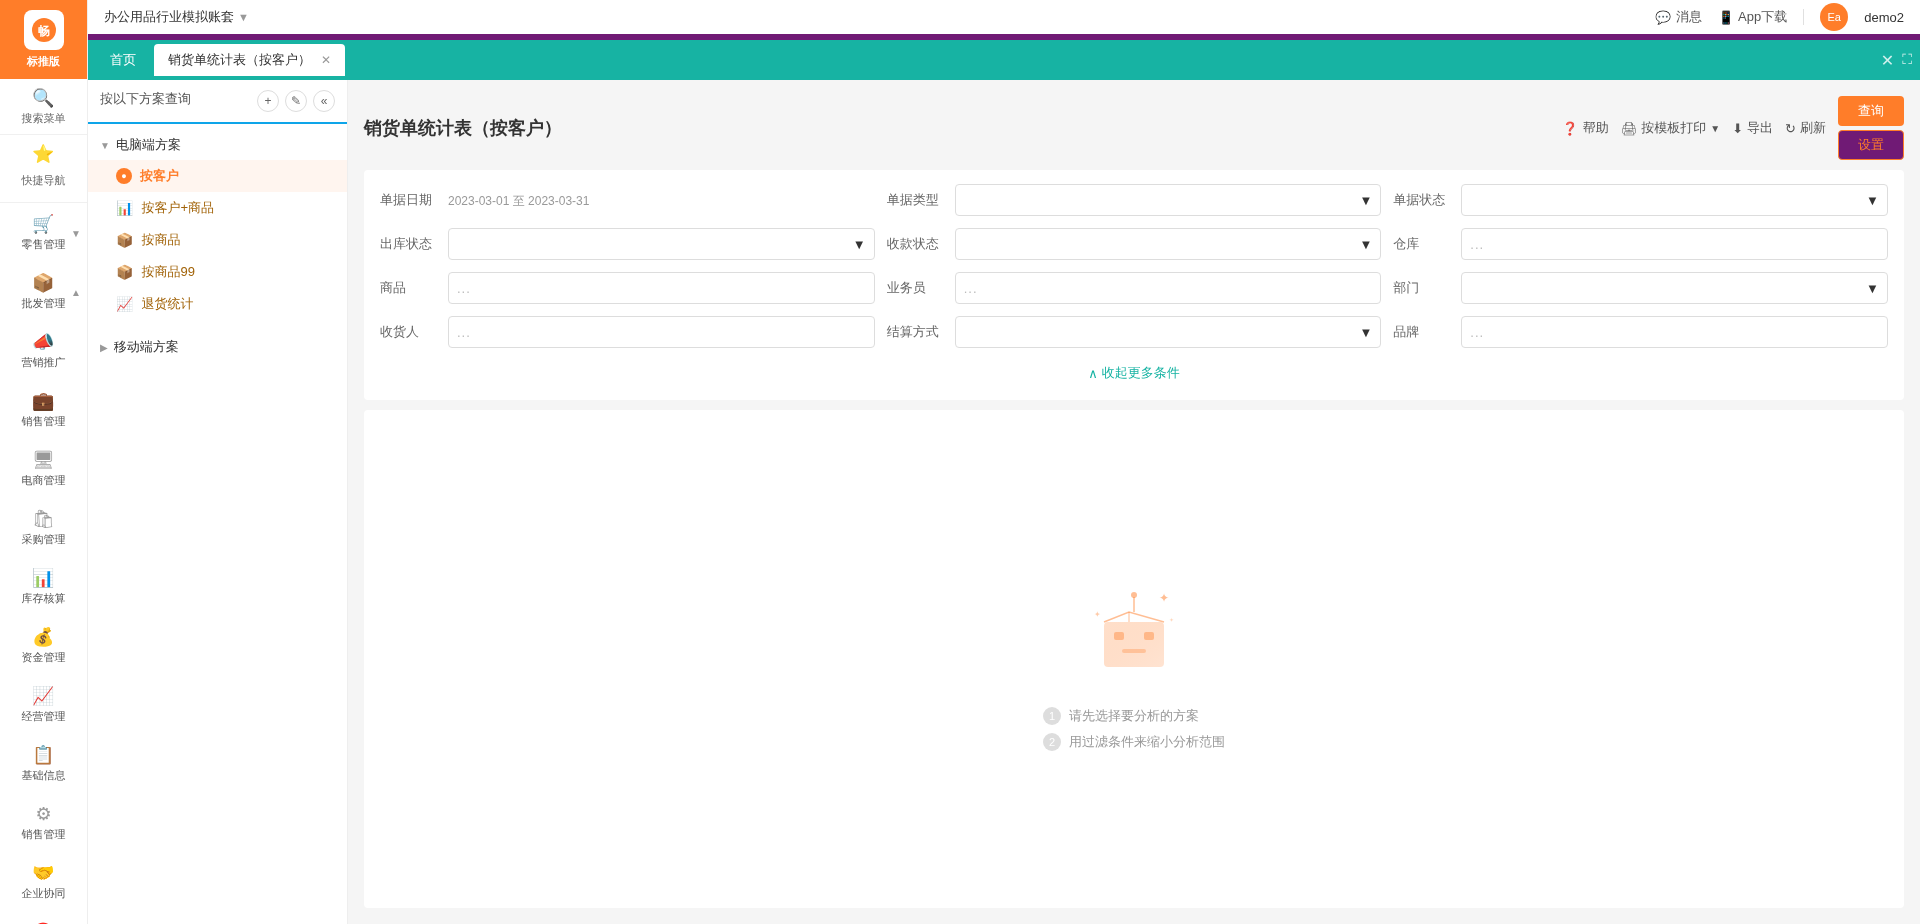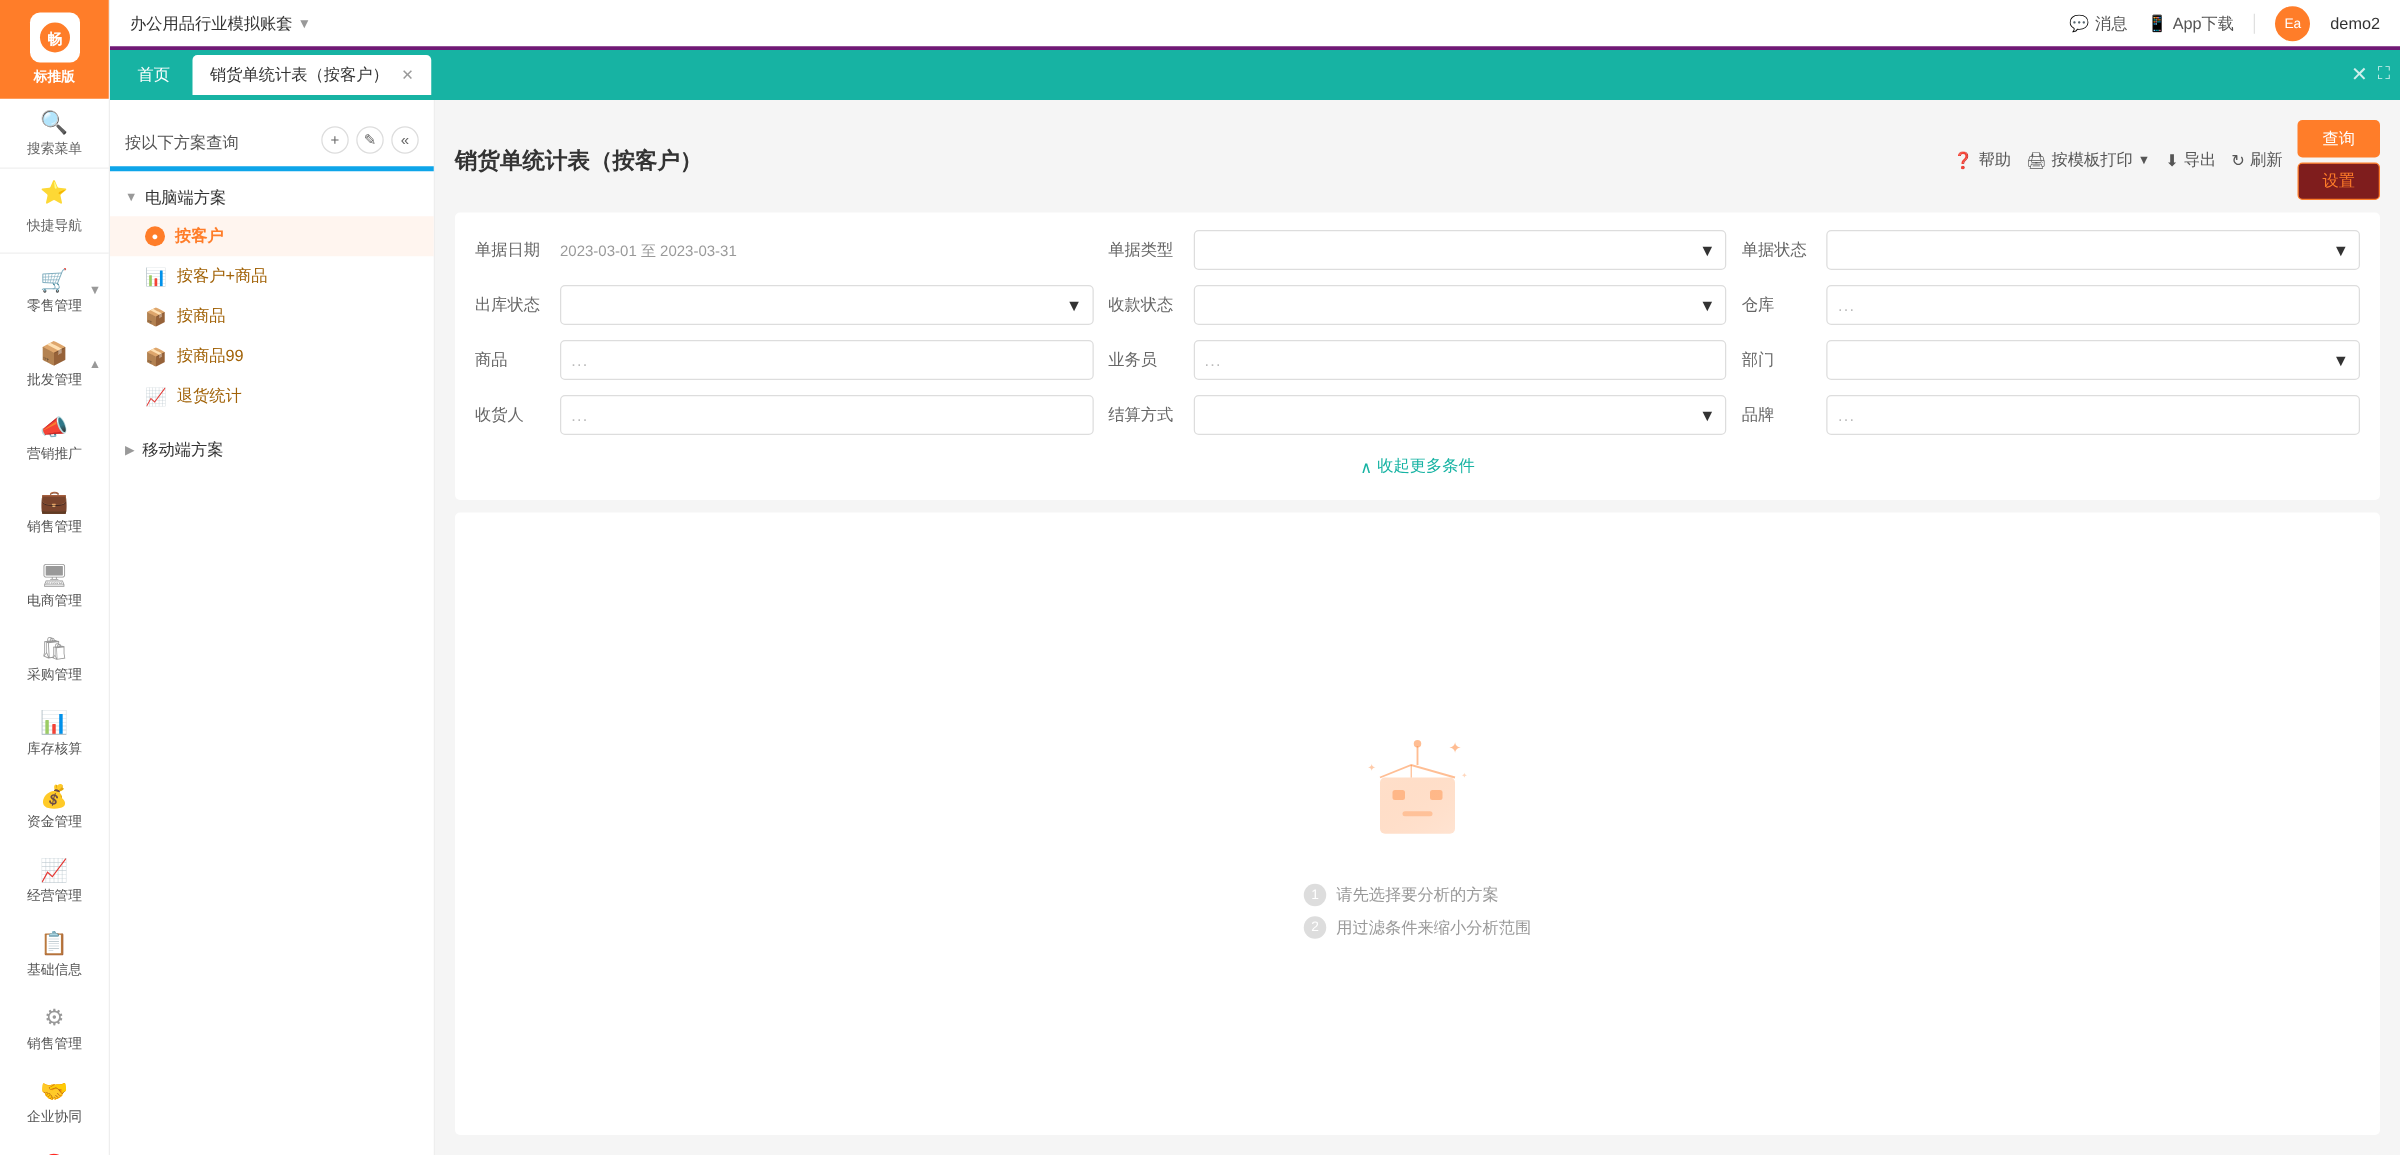--- a/index.html
+++ b/index.html
@@ -17,21 +17,21 @@
     .sidebar-nav-label { font-size: 12px; color: #666; padding: 6px 0; cursor: pointer; }
     .sidebar-menu-item { width: 100%; display: flex; flex-direction: column; align-items: center; padding: 10px 4px; cursor: pointer; position: relative; }
     .sidebar-menu-item .item-icon { font-size: 18px; margin-bottom: 2px; color: #999; }
     .sidebar-menu-item .item-label { font-size: 11px; color: #555; text-align: center; }
     .sidebar-menu-item .expand-icon { position: absolute; right: 6px; top: 50%; transform: translateY(-50%); font-size: 10px; color: #999; }
 
     
     .main { flex: 1; display: flex; flex-direction: column; overflow: hidden; }
 
     
-    .top-header { height: 40px; background: #fff; display: flex; align-items: center; justify-content: space-between; padding: 0 16px; border-bottom: 3px solid #701a75; }
+    .top-header { height: 40px; background: #fff; display: flex; align-items: center; justify-content: space-between; padding: 0 16px; border-bottom: 6px solid #701a75; }
     .top-header-left { display: flex; align-items: center; gap: 8px; }
     .industry-select { font-size: 13px; color: #333; display: flex; align-items: center; gap: 4px; cursor: pointer; }
     .top-header-right { display: flex; align-items: center; gap: 16px; }
     .header-action { display: flex; align-items: center; gap: 4px; font-size: 13px; color: #555; cursor: pointer; }
     .user-avatar { width: 28px; height: 28px; border-radius: 50%; background: #ff7d29; display: flex; align-items: center; justify-content: center; color: #fff; font-size: 11px; overflow: hidden; }
     .user-name { font-size: 13px; color: #333; cursor: pointer; }
 
     
     .tab-bar { height: 40px; background: #17b3a3; display: flex; align-items: center; padding: 0 8px; gap: 4px; }
     .tab-item { height: 32px; padding: 0 14px; border-radius: 4px 4px 0 0; display: flex; align-items: center; gap: 6px; font-size: 13px; cursor: pointer; }
@@ -39,21 +39,21 @@
     .tab-item.active { background: #fff; color: #333; }
     .tab-close { font-size: 12px; color: #999; cursor: pointer; margin-left: 4px; }
     .window-controls { margin-left: auto; display: flex; gap: 8px; }
     .window-btn { color: #fff; cursor: pointer; font-size: 16px; opacity: 0.8; }
 
     
     .page-content { flex: 1; background: #f5f5f5; overflow-y: auto; display: flex; }
 
     
     .left-panel { width: 260px; background: #fff; border-right: 1px solid #eee; padding: 0; flex-shrink: 0; }
-    .left-panel-header { display: flex; align-items: flex-end; padding: 10px 12px; border-bottom: 4px solid #0ea5e9; gap: 8px; margin-top: 11px; }
+    .left-panel-header { display: flex; align-items: flex-start; padding: 10px 12px; border-bottom: 2px solid #0ea5e9; gap: 8px; }
     .left-panel-title { font-size: 13px; color: #555; }
     .left-panel-actions { display: flex; gap: 6px; margin-left: auto; }
     .panel-action-btn { width: 22px; height: 22px; border-radius: 50%; border: 1px solid #ddd; display: flex; align-items: center; justify-content: center; cursor: pointer; color: #666; font-size: 12px; }
     .panel-section { padding: 6px 0; }
     .panel-section-header { display: flex; align-items: center; padding: 6px 12px; cursor: pointer; gap: 6px; }
     .chevron { font-size: 10px; color: #999; }
     .section-title { font-size: 13px; color: #333; }
     .panel-item { display: flex; align-items: center; padding: 7px 12px 7px 28px; cursor: pointer; gap: 8px; }
     .panel-item.active { background: #fff5ef; color: #ff7d29; }
     .panel-item.active .item-name { color: #ff7d29; font-weight: bold; }
@@ -64,21 +64,21 @@
 
     
     .right-content { flex: 1; display: flex; flex-direction: column; padding: 16px; gap: 10px; }
 
     
     .page-title-bar { display: flex; align-items: center; justify-content: space-between; }
     .page-title { font-size: 18px; font-weight: bold; color: #333; }
     .page-actions { display: flex; align-items: center; gap: 12px; }
     .page-action-btn { display: flex; align-items: center; gap: 4px; font-size: 13px; color: #555; cursor: pointer; }
     .btn-primary { background: #ff7d29; color: #fff; border: none; padding: 6px 20px; border-radius: 4px; font-size: 13px; cursor: pointer; }
-    .btn-secondary { background: #7f1d1d; color: #ff7d29; border: 1px solid #ff7d29; padding: 5px 16px; border-radius: 4px; font-size: 13px; cursor: pointer; }
+    .btn-secondary { background: #701a75; color: #ff7d29; border: 1px solid #ff7d29; padding: 5px 16px; border-radius: 4px; font-size: 13px; cursor: pointer; }
 
     
     .filter-panel { background: #fff; border-radius: 4px; padding: 14px 16px; }
     .filter-row { display: grid; grid-template-columns: 1fr 1fr 1fr; gap: 12px; margin-bottom: 12px; }
     .filter-item { display: flex; align-items: center; gap: 8px; }
     .filter-label { font-size: 13px; color: #666; white-space: nowrap; min-width: 60px; }
     .filter-control { flex: 1; border: 1px solid #ddd; border-radius: 4px; padding: 5px 8px; font-size: 13px; display: flex; align-items: center; justify-content: space-between; cursor: pointer; background: #fff; min-height: 32px; }
     .filter-control .placeholder { color: #bbb; }
     .filter-control .dots { color: #bbb; letter-spacing: 1px; }
     .date-filter { flex: 1; }

